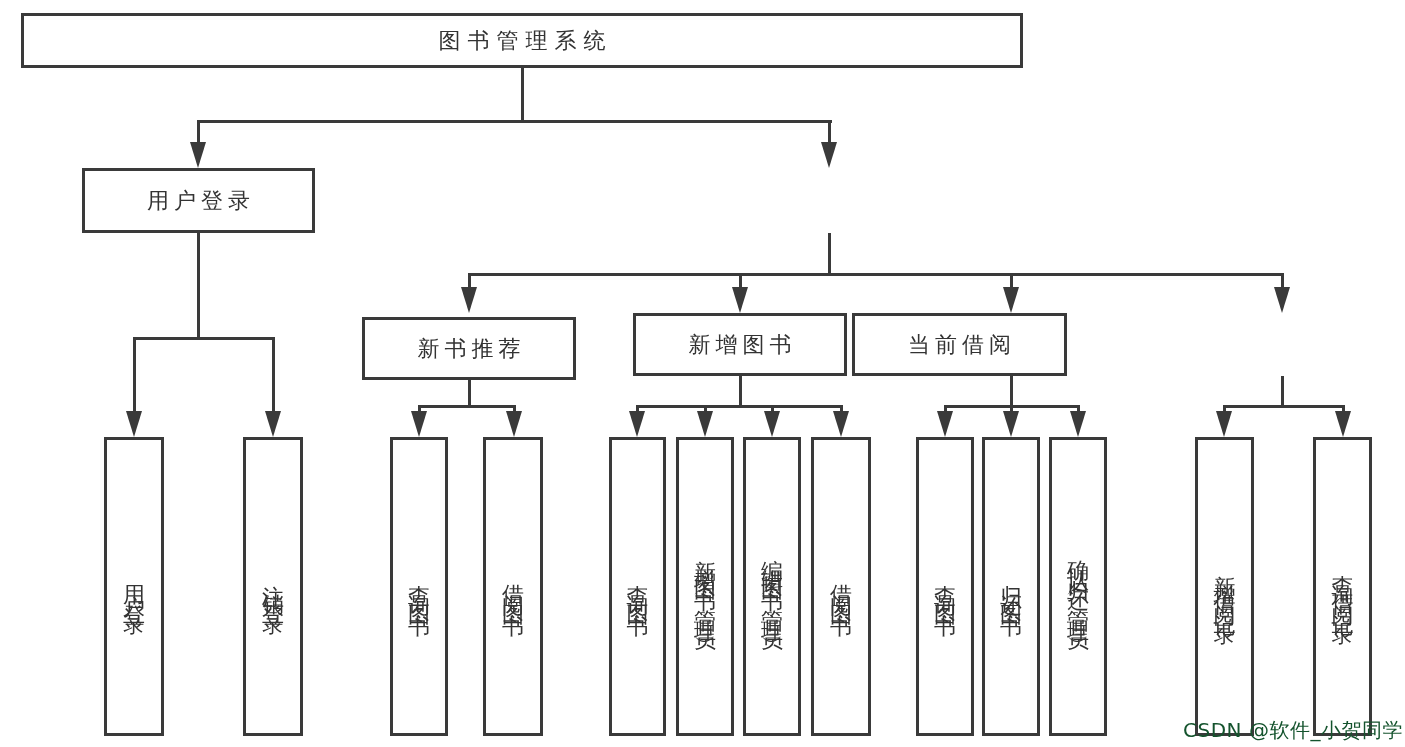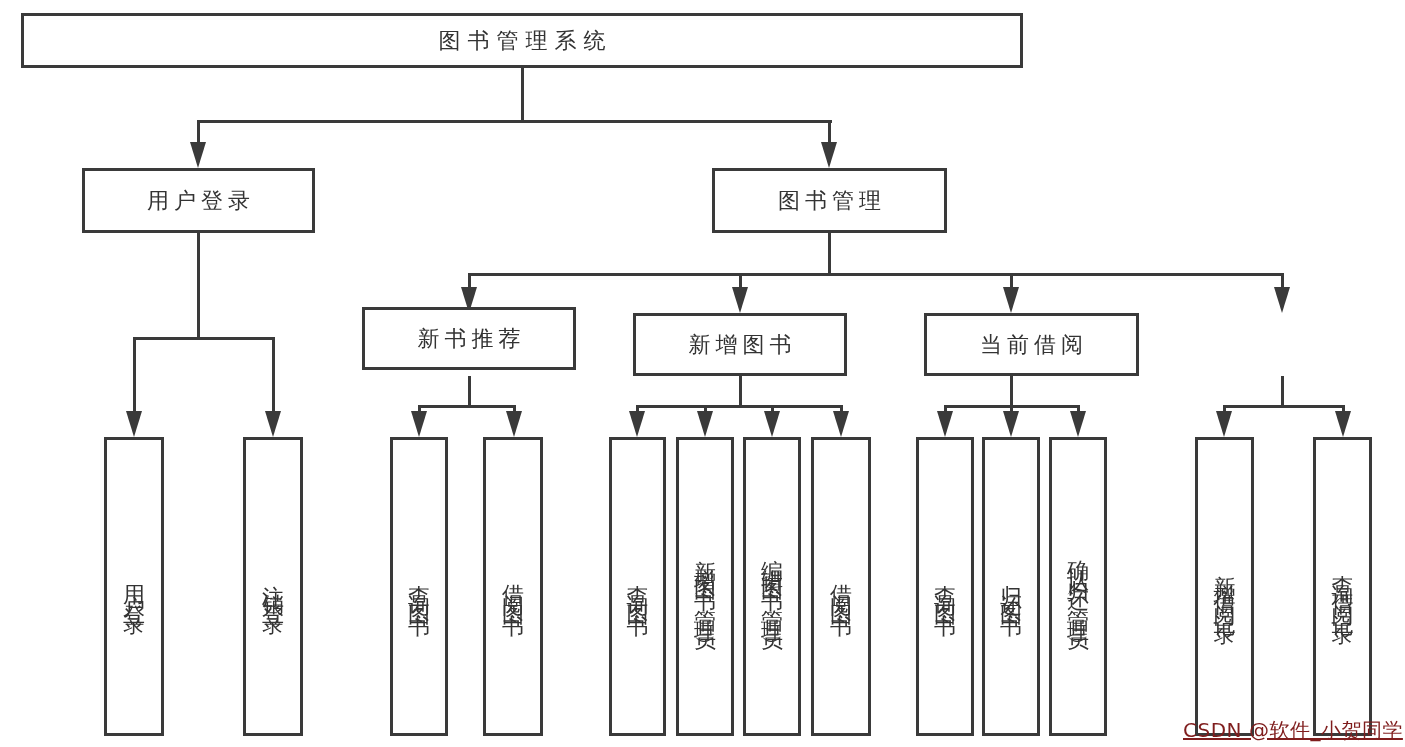--- a/index.html
+++ b/index.html
@@ -43,24 +43,23 @@
     text-orientation: mixed;
     letter-spacing: 10px;
     line-height: 1.0;
   }
   .watermark {
     position: absolute;
     left: 1183px;
     top: 717px;
     font-size: 20px;
     letter-spacing: 0.5px;
-    color: #7f1d1d;
+    color: #14532d;
     z-index: 5;
     white-space: nowrap;
-    text-decoration: underline;
   }
 </style>
 </head>
 <body>
 
 <div class="stage">
 
   <div id="connectors">
       <div class="cline" style="left: 520.5px; top: 68px; width: 3px; height: 54px;"></div>
       <div class="cline" style="left: 197px; top: 120px; width: 635px; height: 3px;"></div>
@@ -112,25 +111,24 @@
       <div class="cline" style="left: 1223px; top: 405px; width: 122px; height: 3px;"></div>
       <div class="cline" style="left: 1222.5px; top: 405px; width: 3px; height: 14px;"></div>
       <div class="ahead" style="left: 1216px; top: 411px;"></div>
       <div class="cline" style="left: 1341.5px; top: 405px; width: 3px; height: 14px;"></div>
       <div class="ahead" style="left: 1335px; top: 411px;"></div>
     </div>
 
   <div class="box hbox rootbox" style="left:21px; top:13px; width:1002px; height:55px;">图书管理系统</div>
 
   <div class="box hbox" style="left:82px; top:168px; width:233px; height:65px;">用户登录</div>
-  <div class="box hbox" style="left:712px; top:168px; width:235px; height:65px;">图书管理</div>
 
-  <div class="box hbox" style="left:362px; top:307px; width:214px; height:63px;">新书推荐</div>
+  <div class="box hbox" style="left:362px; top:317px; width:214px; height:63px;">新书推荐</div>
   <div class="box hbox" style="left:633px; top:313px; width:214px; height:63px;">新增图书</div>
-  <div class="box hbox" style="left:924px; top:313px; width:215px; height:63px;">当前借阅</div>
+  <div class="box hbox" style="left:852px; top:313px; width:215px; height:63px;">当前借阅</div>
 
   <div class="box vbox" style="left:104px; top:437px; width:60px; height:299px;">用户登录</div>
   <div class="box vbox" style="left:243px; top:437px; width:60px; height:299px;">注销登录</div>
 
   <div class="box vbox" style="left:390px; top:437px; width:58px; height:299px;">查询图书</div>
   <div class="box vbox" style="left:483px; top:437px; width:60px; height:299px;">借阅图书</div>
 
   <div class="box vbox" style="left:609px; top:437px; width:57px; height:299px;">查询图书</div>
   <div class="box vbox" style="left:676px; top:437px; width:58px; height:299px;">新增图书（管理员）</div>
   <div class="box vbox" style="left:743px; top:437px; width:58px; height:299px;">编辑图书（管理员）</div>

